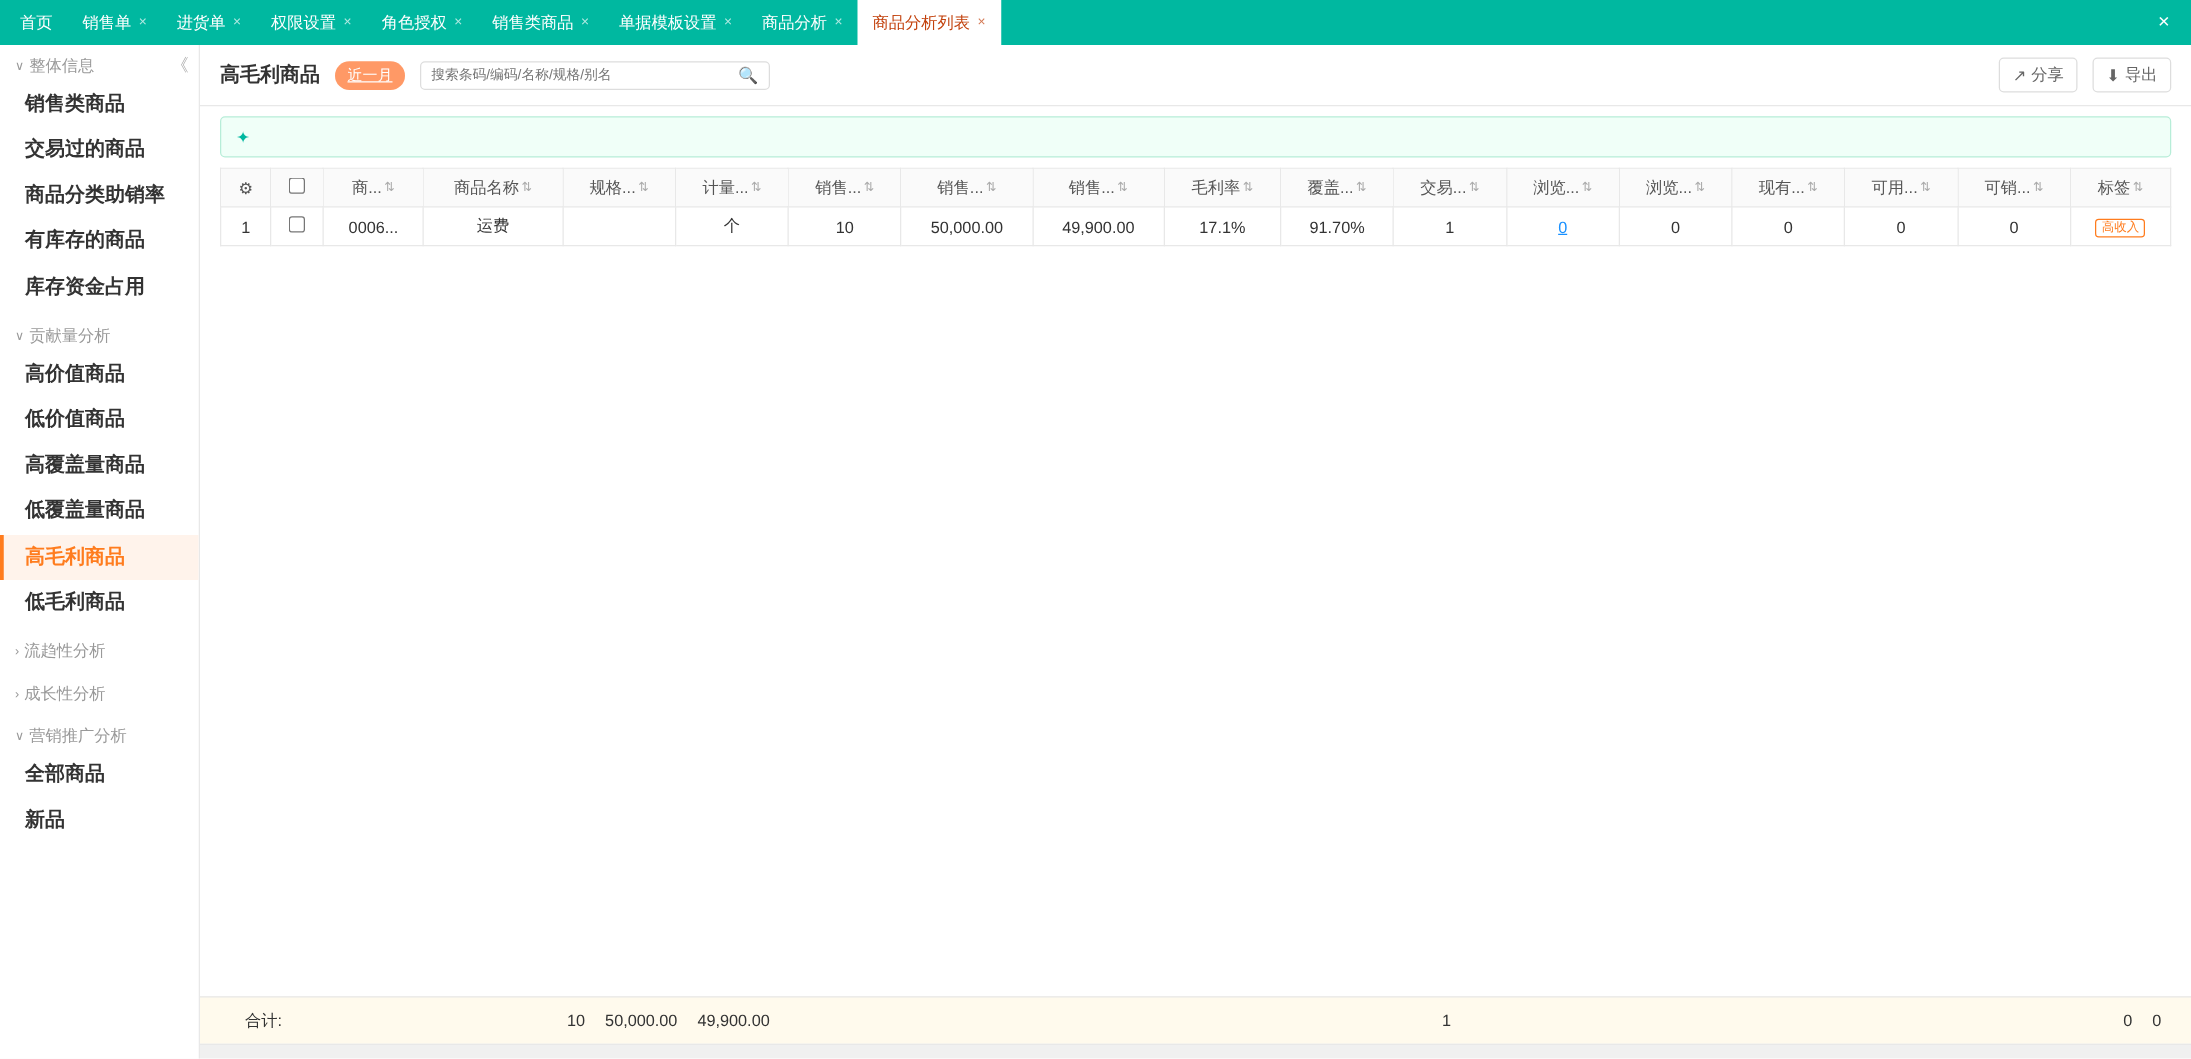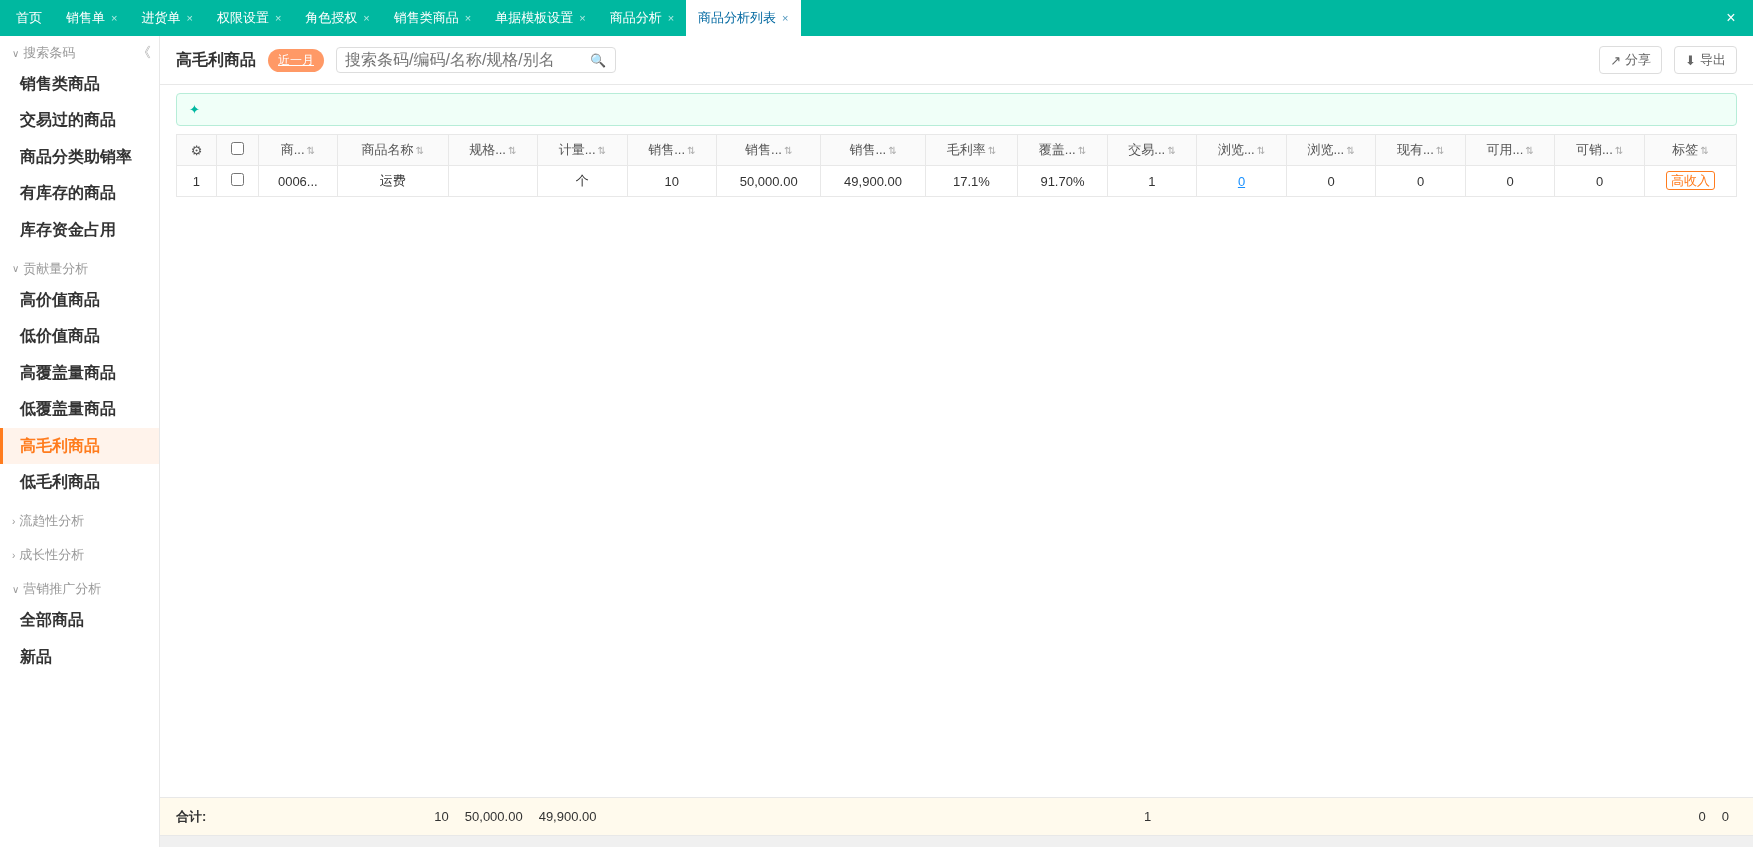--- a/index.html
+++ b/index.html
@@ -19,21 +19,21 @@
       height: 36px;
       display: flex;
       align-items: center;
       white-space: nowrap;
       cursor: pointer;
       font-size: 13px;
       color: white;
     }
     .nav-item.active {
       background: white;
-      color: #0369a1;
+      color: #c2410c;
     }
     .nav-item .close-x {
       margin-left: 6px;
       font-size: 11px;
       opacity: 0.7;
     }
     .nav-spacer { flex: 1; }
     .nav-close-btn {
       width: 36px;
       height: 36px;
@@ -131,21 +131,21 @@
       align-items: center;
       border: 1px solid #ddd;
       border-radius: 4px;
       padding: 3px 8px;
       flex: 1;
       max-width: 280px;
     }
     .search-input {
       border: none;
       outline: none;
-      font-size: 16px;
+      font-size: 11px;
       color: #999;
       width: 100%;
       background: transparent;
     }
     .search-icon { color: #aaa; font-size: 13px; cursor: pointer; }
     .header-spacer { flex: 1; }
     .action-btn {
       display: flex;
       align-items: center;
       gap: 4px;
@@ -199,40 +199,40 @@
     thead tr th .sort-icon { color: #aaa; font-size: 10px; }
     tbody tr td {
       border: 1px solid #e8e8e8;
       padding: 6px 8px;
       text-align: center;
       color: #333;
       white-space: nowrap;
     }
     .tag-high-income {
       color: #ff7c1e;
-      font-size: 13px;
+      font-size: 10px;
       border: 1px solid #ff7c1e;
       border-radius: 3px;
       padding: 1px 4px;
       margin-top: 48px;
     }
     .link-cell { color: #1890ff; text-decoration: underline; cursor: pointer; }
 
     
     .table-footer {
       display: flex;
       align-items: center;
       background: #fffaed;
       border-top: 1px solid #e8e8e8;
       padding: 8px 16px;
       font-size: 12px;
       color: #333;
       min-height: 38px;
     }
-    .footer-label { margin-right: 20px; font-weight: bold; }
+    .footer-label { margin-right: 20px; font-weight: normal; margin-left: 20px; }
     .footer-cell {
       text-align: center;
       padding: 0 8px;
       white-space: nowrap;
     }
 
     
     .bottom-scrollbar {
       height: 12px;
       background: #f0f0f0;
@@ -283,21 +283,21 @@
 </div>
 
 <div class="main-layout">
 
   <div class="sidebar">
     <div class="sidebar-collapse">《</div>
 
     <div class="sidebar-section">
       <div class="sidebar-group-title">
         <span class="arrow">∨</span>
-        <span>搜索条码</span>
+        <span>整体信息</span>
       </div>
       <div class="sidebar-item">销售类商品</div>
       <div class="sidebar-item">交易过的商品</div>
       <div class="sidebar-item">商品分类助销率</div>
       <div class="sidebar-item">有库存的商品</div>
       <div class="sidebar-item">库存资金占用</div>
     </div>
 
     <div class="sidebar-section">
       <div class="sidebar-group-title">

